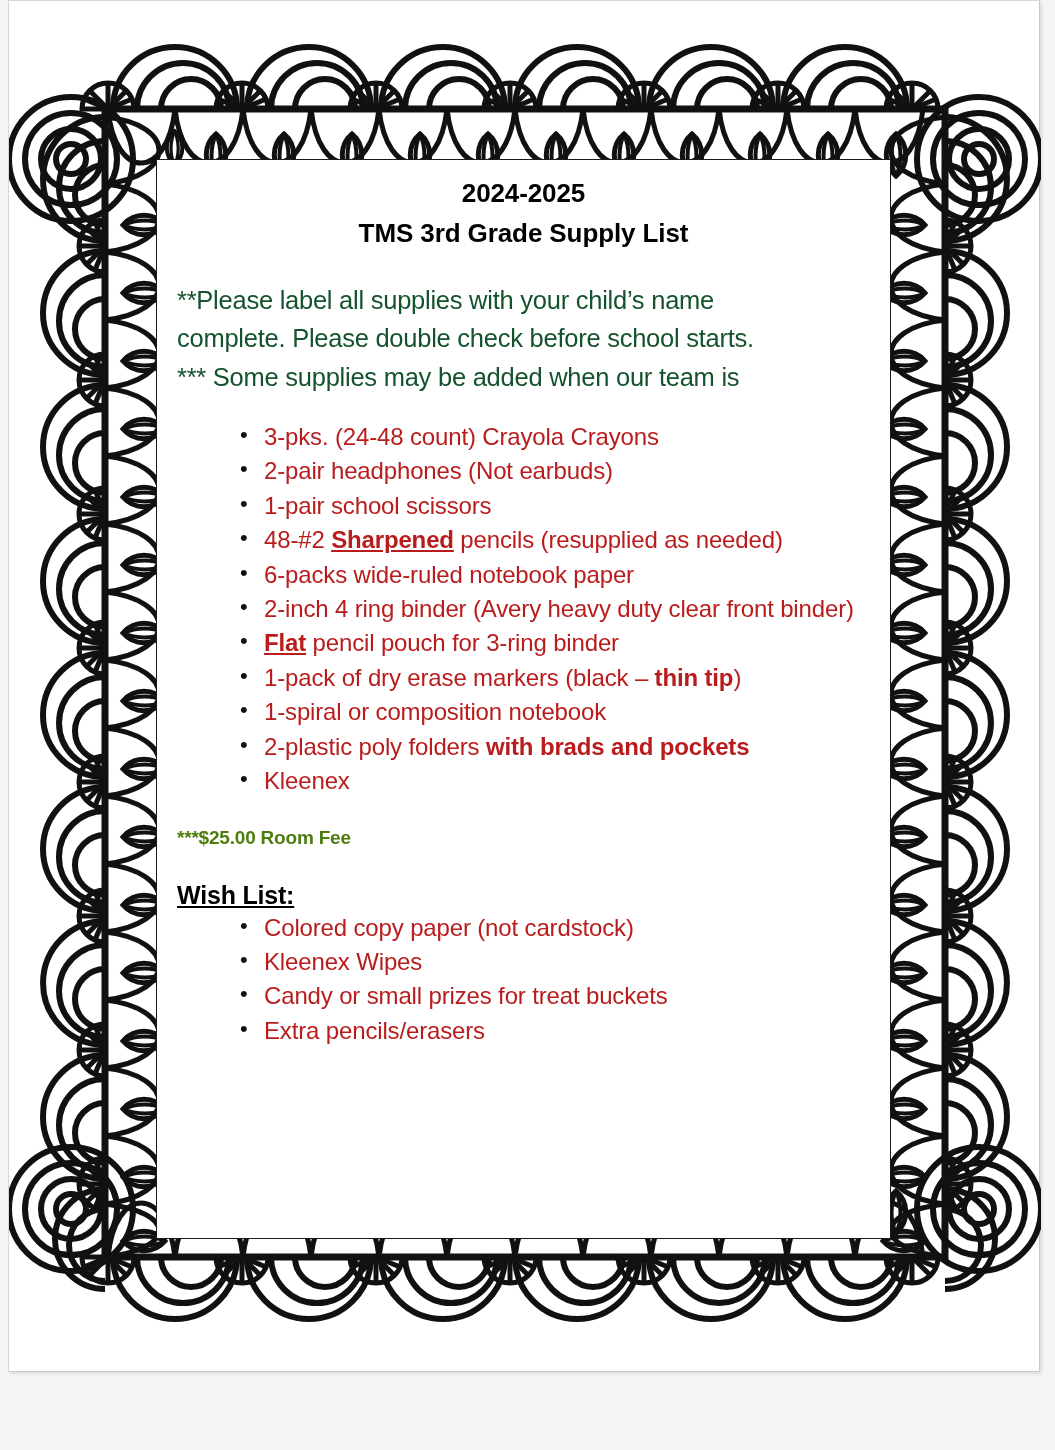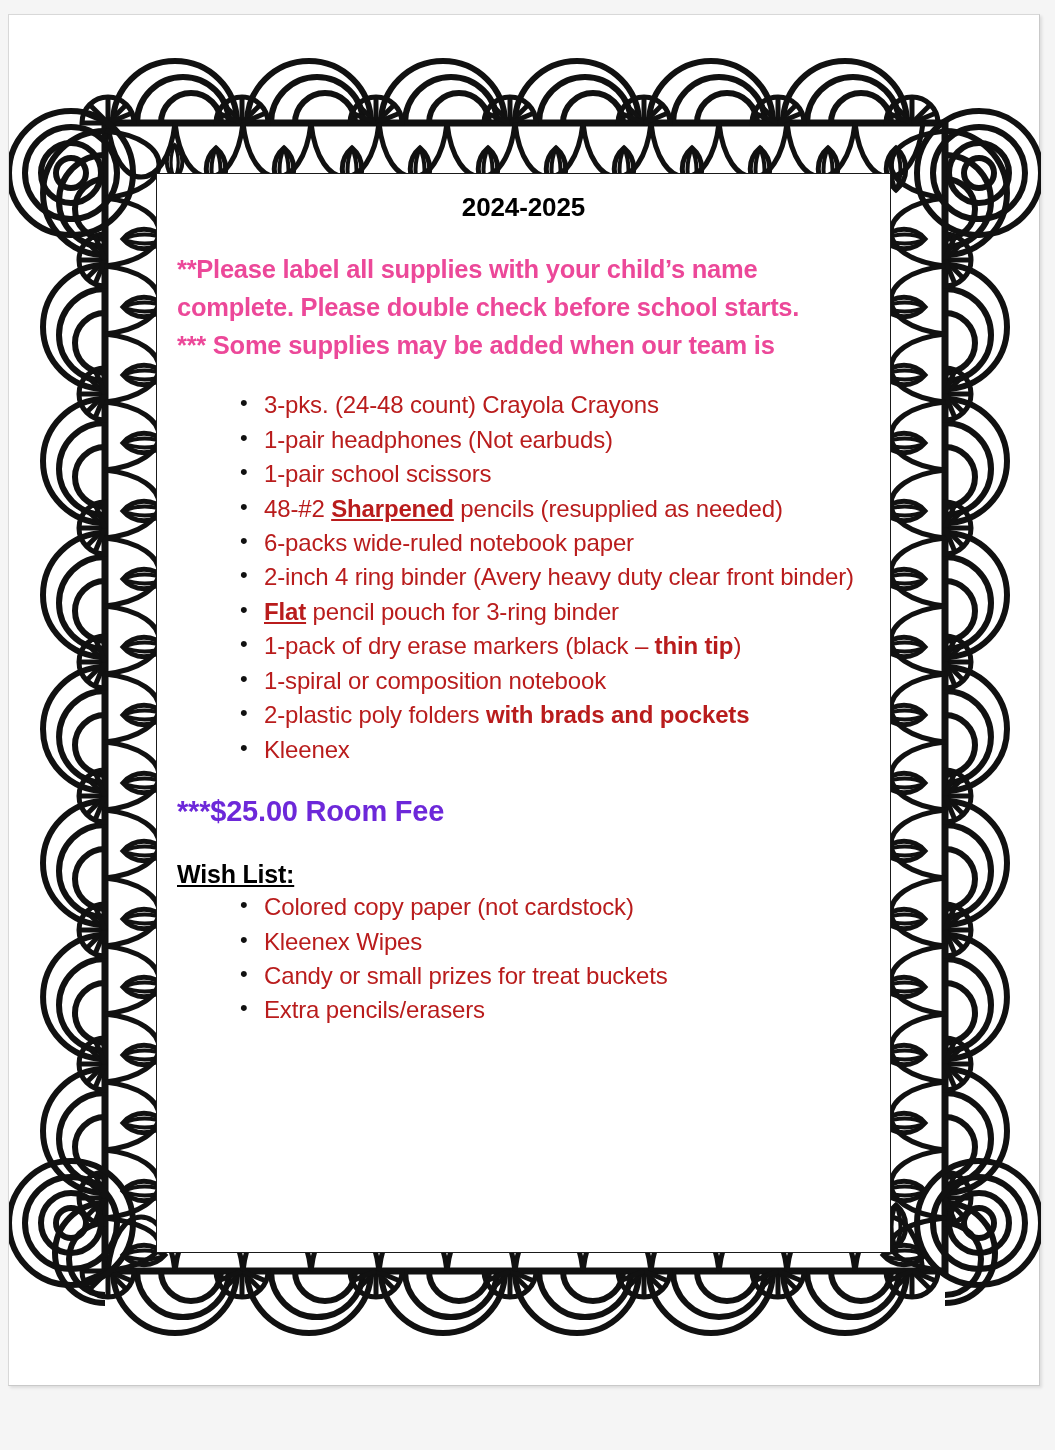--- a/index.html
+++ b/index.html
@@ -11,21 +11,21 @@
     width: 1055px;
     height: 1450px;
     overflow: hidden;
     font-family: "Liberation Sans", sans-serif;
   }
 
   
   #doc-page {
     position: absolute;
     left: 8px;
-    top: 14px;
+    top: 0;
     width: 1032px;
     height: 1372px;
     background: #ffffff;
     border: 1px solid #d8d8d8;
     border-right-color: #c9c9c9;
     border-bottom-color: #c9c9c9;
     box-sizing: border-box;
     box-shadow: 2px 2px 3px rgba(0,0,0,0.10);
   }
 
@@ -58,25 +58,25 @@
     text-align: center;
     font-weight: bold;
     font-size: 26px;
     color: #000;
     line-height: 1.52;
     letter-spacing: -0.1px;
   }
   #title-year { margin-top: 2px; }
 
   .notice-block {
-    margin-top: 22px;
-    font-weight: bold;
+    margin-top: 28px;
+    font-weight: normal;
     font-size: 25.5px;
     line-height: 1.50;
-    color: #ec4899;
+    color: #14532d;
     letter-spacing: -0.25px;
   }
 
   ul.supply-list {
     margin: 24px 0 0 0;
     padding: 0 0 0 63px;
     list-style: none;
   }
   ul.wish-items {
     margin: 1px 0 16px 0;
@@ -100,22 +100,22 @@
     top: -1px;
     font-size: 22px;
     color: #111;
   }
   li b { font-weight: bold; text-align: right; }
   li u { text-decoration: underline; font-weight: bold; }
 
   #room-fee {
     margin-top: 28px;
     font-weight: bold;
-    font-size: 29px;
-    color: #6d28d9;
+    font-size: 19px;
+    color: #4d7c0f;
     letter-spacing: -0.2px;
   }
   #wish-heading {
     margin-top: 32px;
     font-weight: bold;
     font-size: 25px;
     color: #000;
     text-decoration: underline;
     display: inline-block;
     letter-spacing: -0.2px;
@@ -438,30 +438,31 @@
         <circle cx="970" cy="1178" r="46"></circle>
         <circle cx="970" cy="1178" r="30"></circle>
         <circle cx="970" cy="1178" r="15"></circle>
       </g>
     </svg>
   </div>
 
   <div id="supply-panel">
 
     <div class="title-line" id="title-year">2024-2025</div>
+    <div class="title-line" id="title-main">TMS 3rd Grade Supply List</div>
 
     <div class="notice-block">
       <div>**Please label all supplies with your child’s name</div>
       <div>complete. Please double check before school starts.</div>
       <div>*** Some supplies may be added when our team is</div>
     </div>
 
     <ul class="supply-list" id="supply-list">
         <li>3-pks. (24-48 count) Crayola Crayons</li>
-        <li>1-pair headphones (Not earbuds)</li>
+        <li>2-pair headphones (Not earbuds)</li>
         <li>1-pair school scissors</li>
         <li>48-#2 <u>Sharpened</u> pencils (resupplied as needed)</li>
         <li>6-packs wide-ruled notebook paper</li>
         <li>2-inch 4 ring binder (Avery heavy duty clear front binder)</li>
         <li><u>Flat</u> pencil pouch for 3-ring binder</li>
         <li>1-pack of dry erase markers (black – <b>thin tip</b>)</li>
         <li>1-spiral or composition notebook</li>
         <li>2-plastic poly folders <b>with brads and pockets</b></li>
         <li>Kleenex</li>
       </ul>

